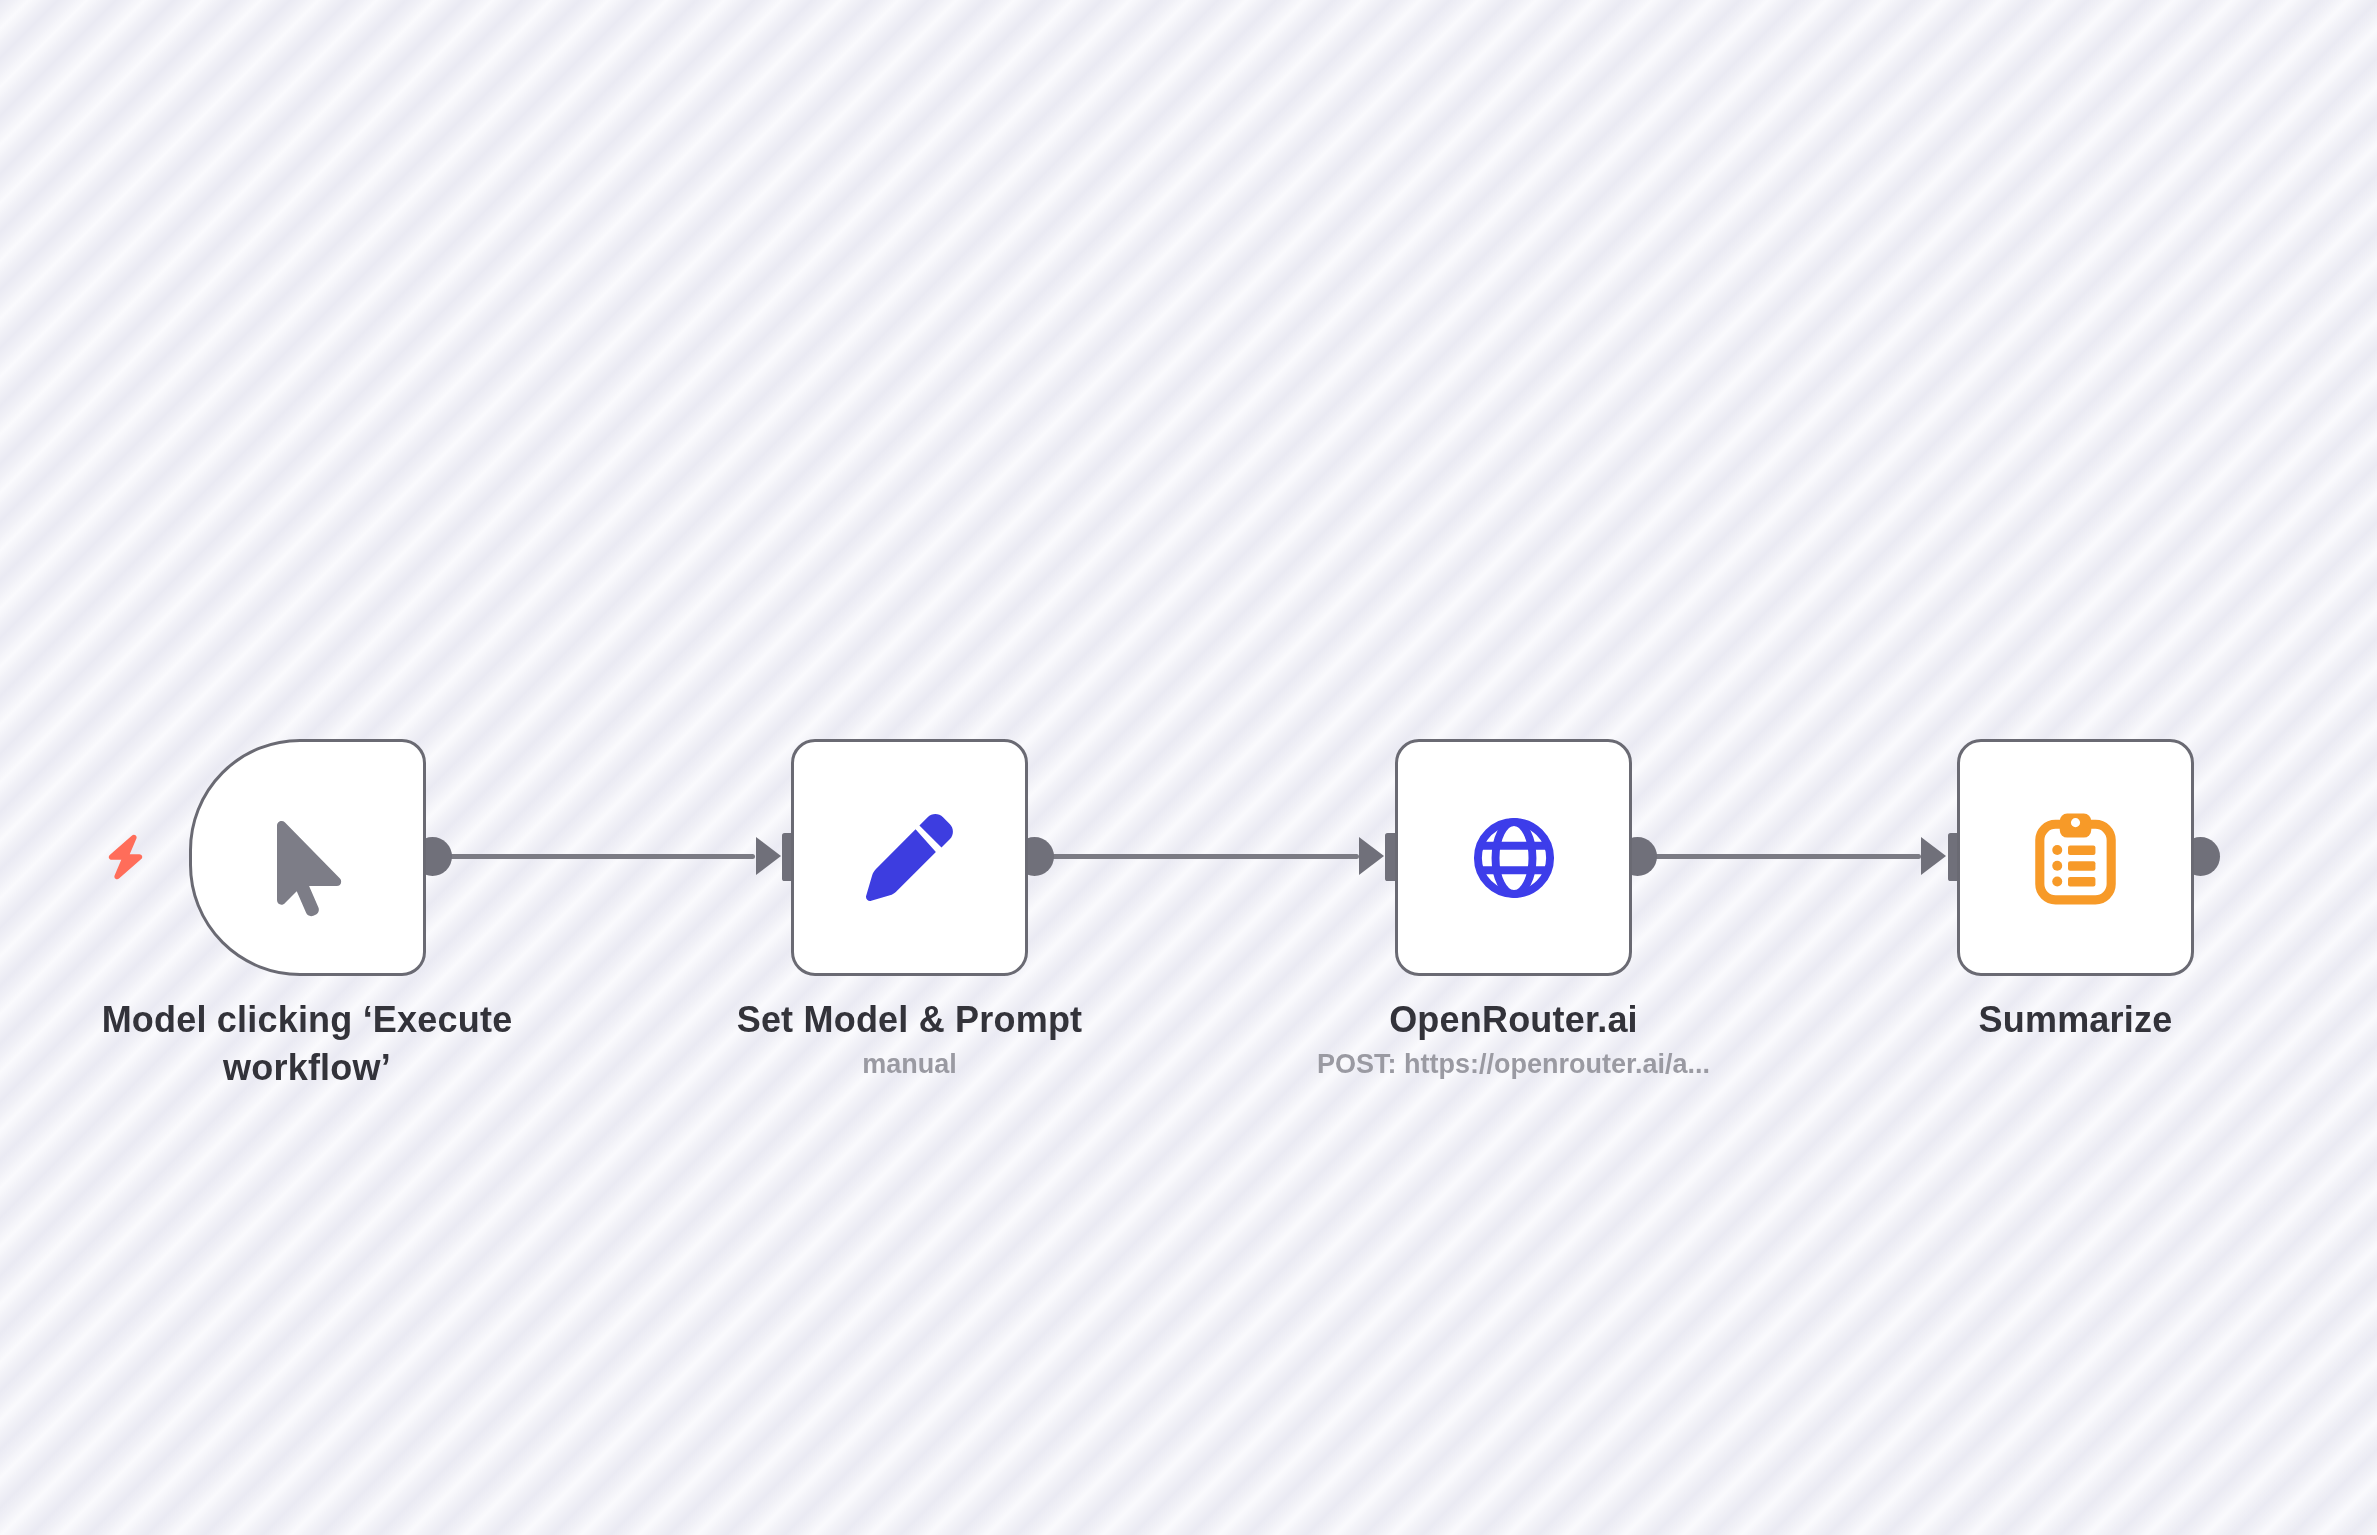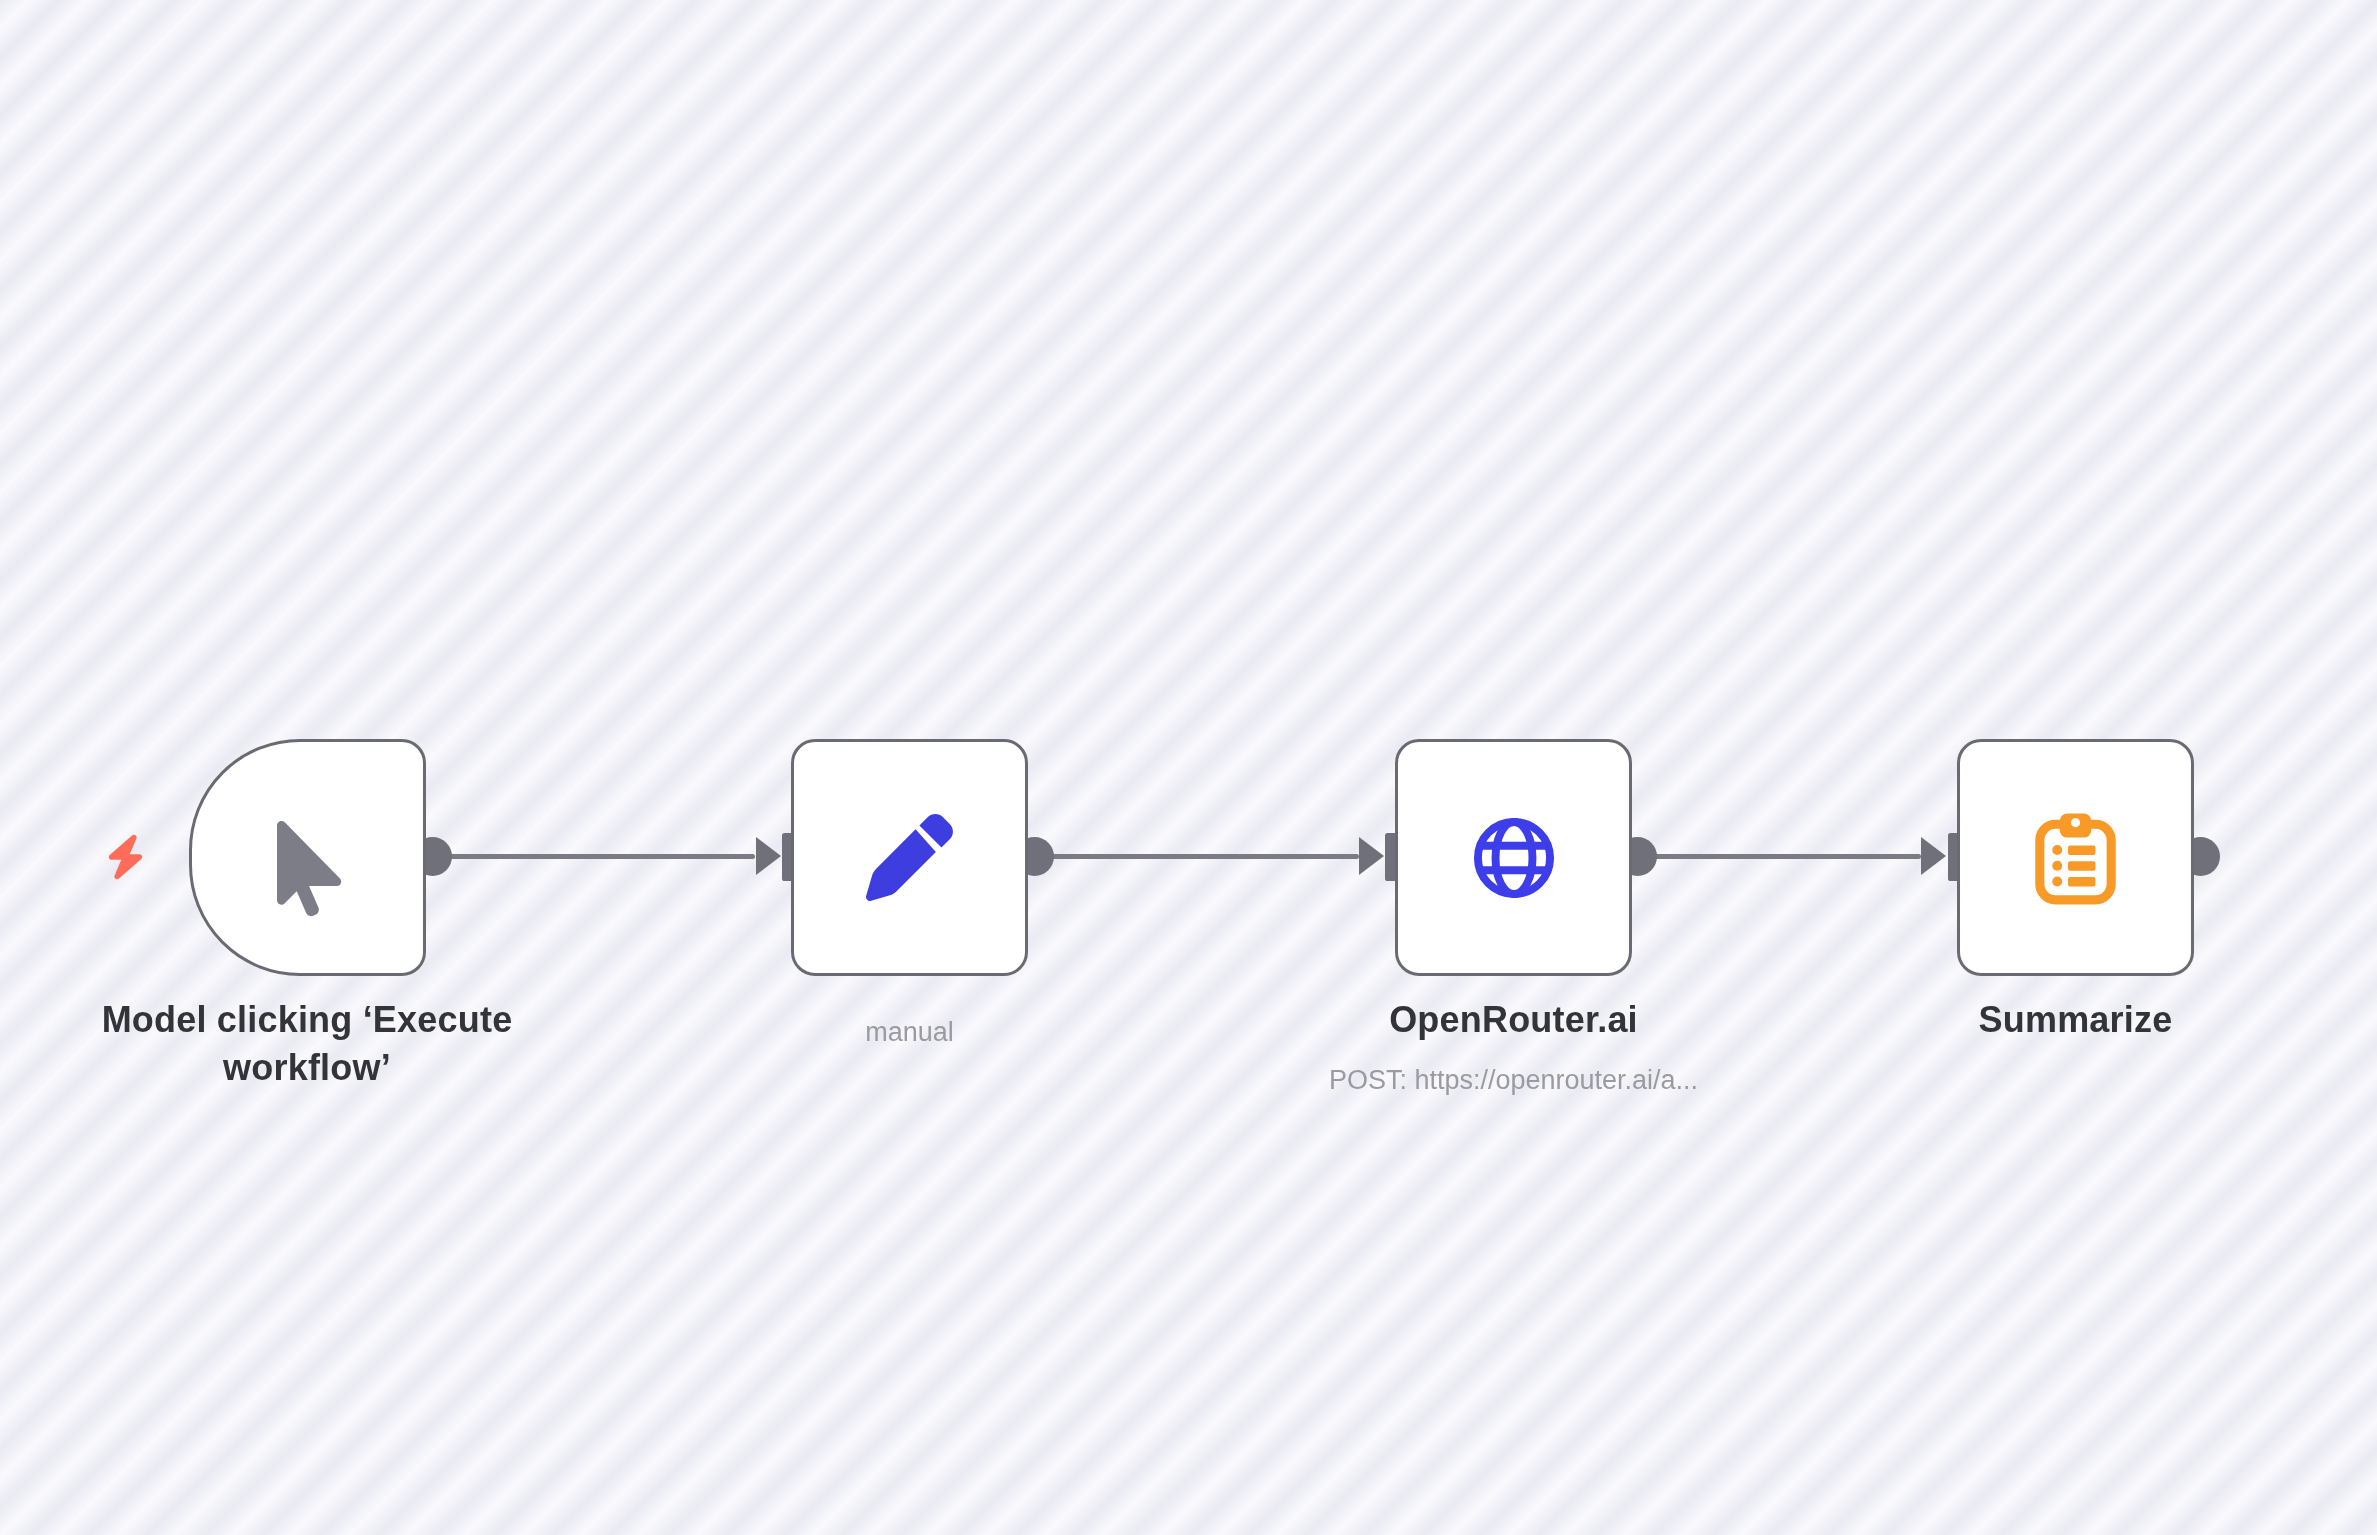--- a/index.html
+++ b/index.html
@@ -45,22 +45,22 @@
   }
   .node-label {
     position:absolute; top:996px;
     text-align:center;
   }
   .node-title {
     font-size:36px; line-height:48px; font-weight:600;
     color:#33333a; letter-spacing:0.2px;
   }
   .node-subtitle {
-    font-size:27px; line-height:37px; font-weight:400;
-    color:#9a9aa2; margin-top:18px;
+    font-size:27px; line-height:37px; font-weight:700;
+    color:#9a9aa2; margin-top:2px;
     white-space:nowrap;
   }
   .bolt { position:absolute; left:106px; top:834px; }
   svg { display:block; }
 </style>
 </head>
 <body>
 
 <div class="canvas">
 
@@ -99,20 +99,21 @@
   </div>
 
   <div class="node-box" style="left:791px; top:739px;">
     <span>
       <svg width="87" height="87" viewBox="0 0 512 512">
         <path fill="#3d3de0" d="M362.7 19.3L314.3 67.7 444.3 197.7l48.4-48.4c25-25 25-65.5 0-90.5L453.3 19.3c-25-25-65.5-25-90.5 0zm-71 71L58.6 323.5c-10.4 10.4-18 23.3-22.2 37.4L1 481.2C-1.5 489.7 .8 498.8 7 505s15.3 8.5 23.7 6L141 478.7c14.1-4.2 27-11.8 37.4-22.2L411.3 223.3 291.7 90.3z"></path>
       </svg>
     </span>
   </div>
   <div class="node-label" style="left:603px; width:613px;">
+    <div class="node-title">Set Model &amp; Prompt</div>
     <div class="node-subtitle">manual</div>
   </div>
 
   <div class="node-box" style="left:1395px; top:739px;">
     <span>
       <svg width="88" height="88" viewBox="0 0 100 100" fill="none" stroke="#3d3dea" stroke-width="9">
         <circle cx="50" cy="50" r="41"></circle>
         <ellipse cx="50" cy="50" rx="21" ry="41"></ellipse>
         <line x1="12" y1="36" x2="88" y2="36"></line>
         <line x1="12" y1="64" x2="88" y2="64"></line>

